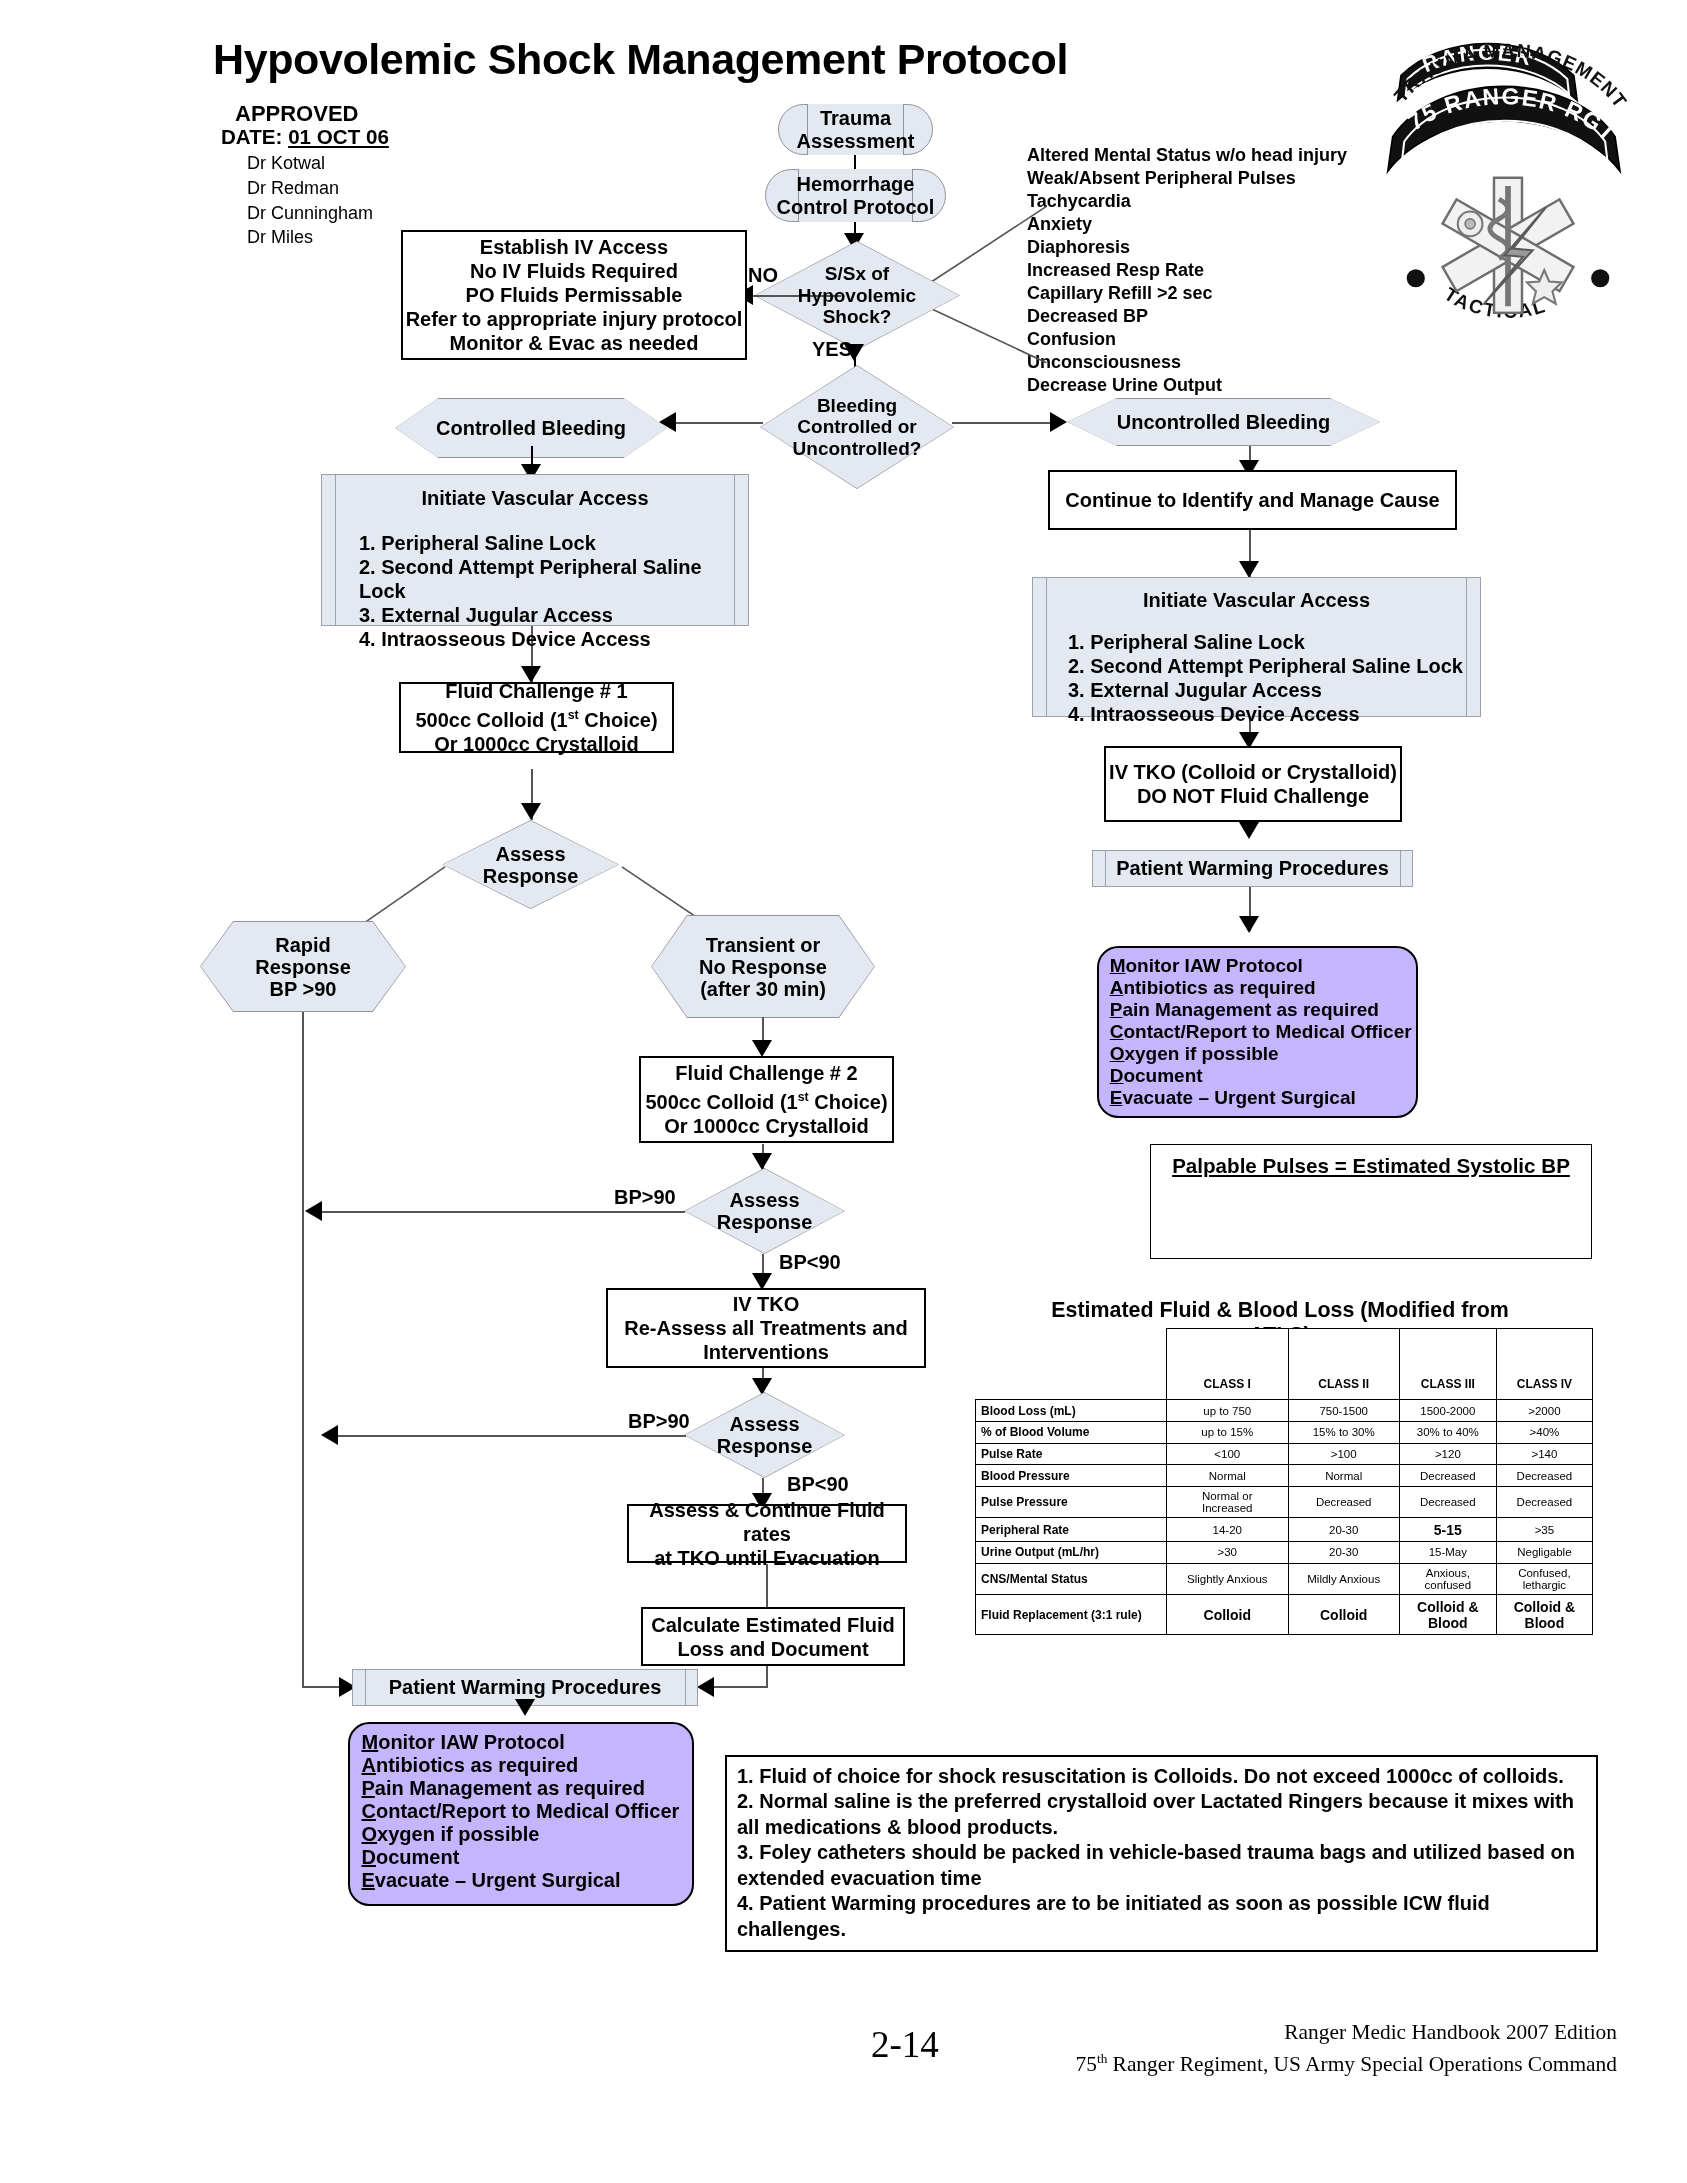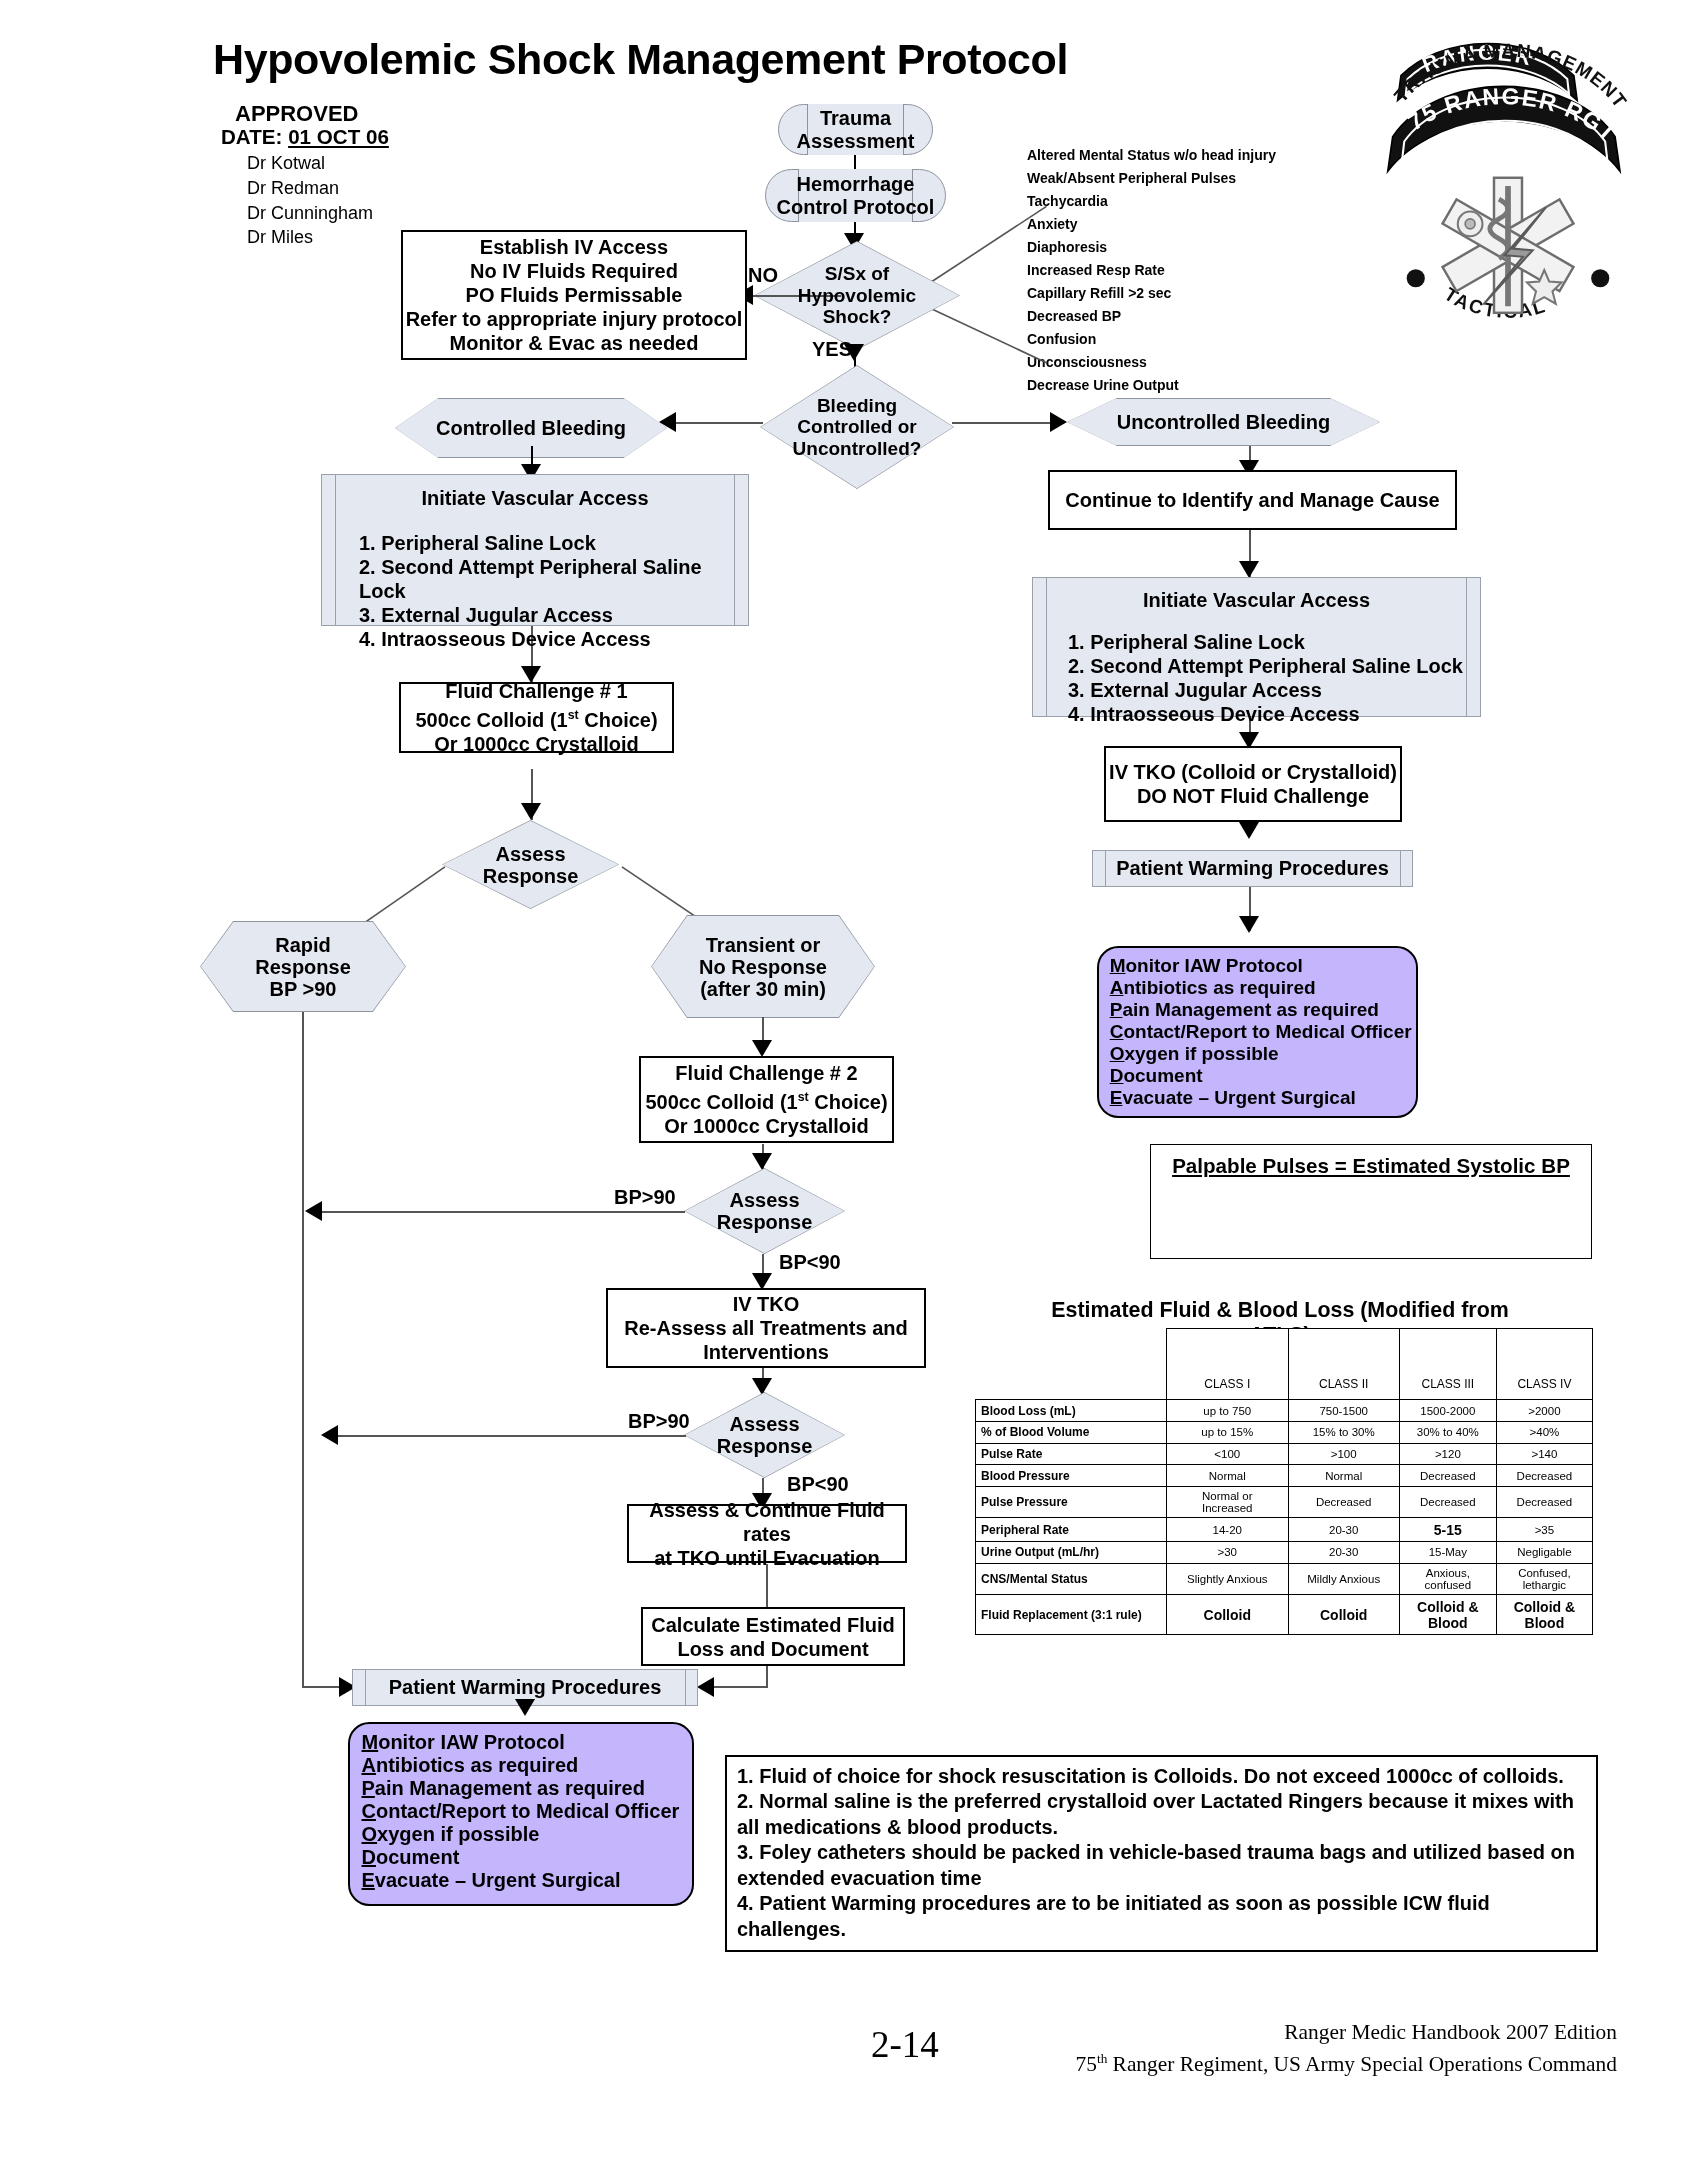--- a/index.html
+++ b/index.html
@@ -10,21 +10,21 @@
   .ctr{display:flex;align-items:center;justify-content:center;text-align:center;}
 
   
   #title{left:213px;top:35px;font-size:43px;font-weight:bold;letter-spacing:-0.4px;white-space:nowrap;}
   #approved{left:235px;top:101px;font-size:22px;font-weight:bold;}
   #dateline{left:221px;top:125px;font-size:20.6px;font-weight:bold;}
   #dateline u{text-decoration:underline;}
   .drname{font-size:18px;font-weight:normal;left:247px;}
 
   
-  #sxlist{left:1027px;top:144px;font-size:14px;font-weight:bold;line-height:23px;}
+  #sxlist{left:1027px;top:144px;font-size:18px;font-weight:bold;line-height:23px;}
 
   
   .pbox{background:#fff;border:2.5px solid #000;}
   .capsule{background:#e4e8f0;border:0.8px solid #8e949f;border-radius:823px;}
   .capsule .inner{position:absolute;top:-0.8px;bottom:-0.8px;left:18%;right:18%;
       background:#e4e8f0;border-left:0.8px solid #8e949f;border-right:0.8px solid #8e949f;}
   .capsule .lbl{position:relative;z-index:2;width:100%;}
   .rrect{background:#c4b5fd;border:2.5px solid #000;border-radius:21.4px;}
   .node-txt{font-weight:bold;}
 
@@ -71,21 +71,21 @@
   #pulsebox .hd{font-size:20.6px;font-weight:bold;text-decoration:underline;text-align:center;margin-top:9px;}
   #pulsebox table{margin:3.3px auto 0;border-collapse:collapse;font-size:20px;font-weight:bold;}
   #pulsebox td{padding:0 0 1.6px 0;}
   #pulsebox td.k{text-align:right;padding-right:18px;}
 
   
   #atls-title{left:1033px;top:1298px;width:494px;font-size:21.4px;font-weight:bold;text-align:center;}
   #atls{left:975px;top:1328px;width:618px;border-collapse:collapse;font-size:11.5px;}
   #atls td,#atls th{border:0.8px solid #000;padding:3.3px 5px;vertical-align:middle;background:#fff;}
   #atls .rowhd{font-weight:bold;text-align:left;width:180px;font-size:12px;}
-  #atls .colhd{font-weight:normal;text-align:center;font-size:12px;height:59px;vertical-align:bottom;padding-bottom:8.2px;margin-left:28px;}
+  #atls .colhd{font-weight:bold;text-align:center;font-size:12px;height:59px;vertical-align:bottom;padding-bottom:8.2px;margin-left:28px;}
   #atls .v{text-align:center;}
   #atls .corner{border:0;}
   #atls .big{font-size:14px;font-weight:bold;}
 
   
   #notes{left:725px;top:1755px;width:873px;border:2.5px solid #000;background:#fff;
          font-size:20px;font-weight:bold;line-height:25.5px;padding:6.6px 10px 8.2px;}
 
   
   #pageno{left:871px;top:2023px;font-family:"Liberation Serif","DejaVu Serif",serif;font-size:37px;}

